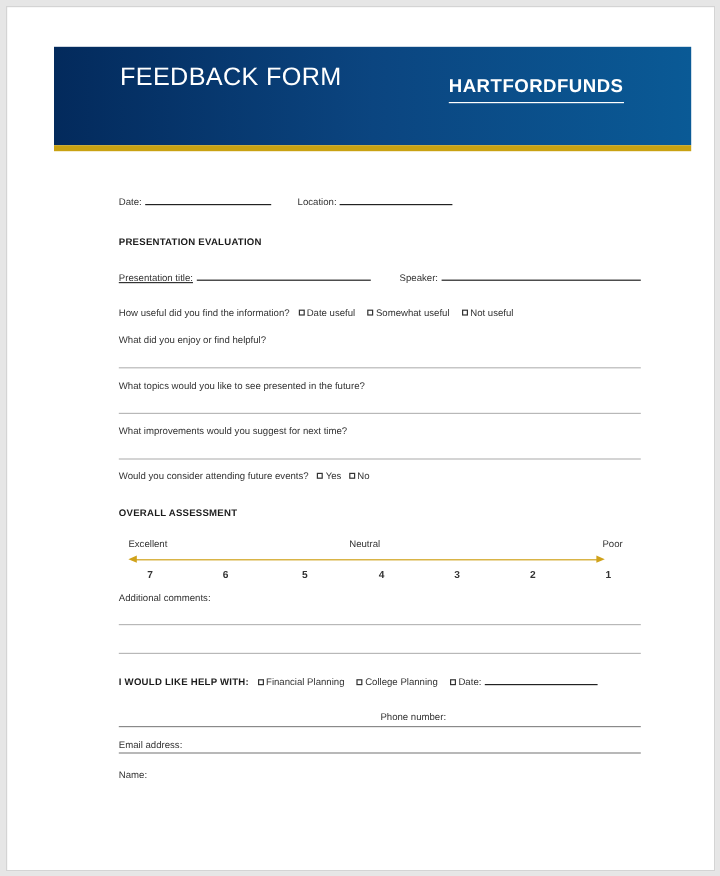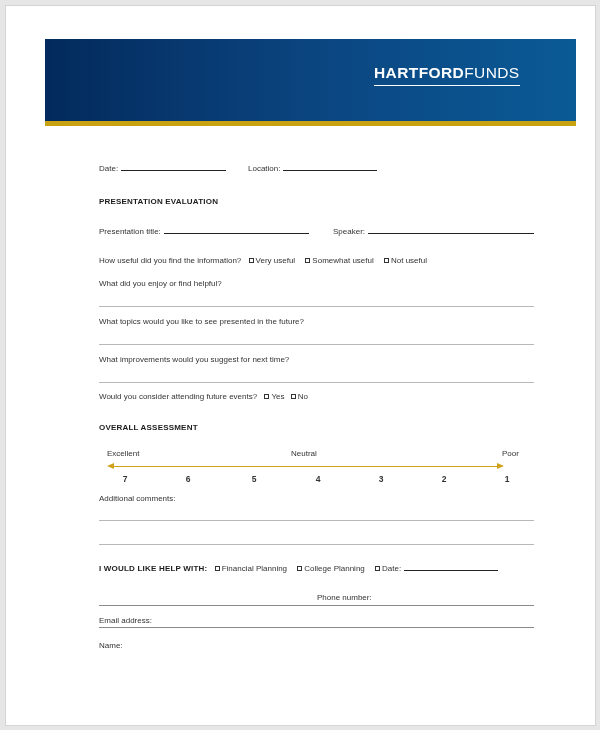--- a/index.html
+++ b/index.html
@@ -24,21 +24,21 @@
       position: absolute; left: 100px; top: 54px; color: #ffffff;
       font-size: 21px; line-height: 22px; letter-spacing: 0.3px;
     }
     .title div { white-space: nowrap; }
     .brand {
       position: absolute; left: 374px; top: 64px; color: #ffffff; font-size: 15.5px;
       letter-spacing: 0.4px; padding-bottom: 3px; border-bottom: 1px solid #ffffff;
       white-space: nowrap;
     }
     .brand b { font-weight: 700; }
-    .brand span.light { font-weight: 400; }
+    .brand span.light { font-weight: 700; }
 
     .t { position: absolute; font-size: 8px; color: #333; white-space: nowrap; }
     .h { position: absolute; font-size: 8px; font-weight: 700; color: #1c1c1c; white-space: nowrap; letter-spacing: 0.2px; }
     .blank { display: inline-block; border-bottom: 1.2px solid #222; vertical-align: baseline; height: 7px; margin-left: 3px; }
     .rule { position: absolute; height: 0; border-top: 1px solid #b8b8b8; }
     .cb { display: inline-block; width: 5px; height: 5px; border: 1px solid #333; margin: 0 2px 0 5px; vertical-align: 0px; box-sizing: border-box; }
     .opt { display: inline; cursor: pointer; }
 
     .scale-line { position: absolute; left: 113px; top: 466px; width: 385px; height: 0; border-top: 1.3px solid #d0a21a; }
     .arrow-l { position: absolute; left: 107px; top: 463px; width: 0; height: 0;
@@ -48,42 +48,43 @@
     .num { position: absolute; top: 474px; font-size: 8.5px; font-weight: 700; color: #333; width: 12px; text-align: center; }
   </style>
 </head>
 <body>
 
 <div class="page"></div>
 
 <div class="banner"></div>
 <div class="goldbar"></div>
 <div class="title">
+  <div>FEEDBACK FORM</div>
 </div>
 <div class="brand"><b>HARTFORD</b><span class="light">FUNDS</span></div>
 
 <div class="t" style="left:99px; top:163px;">
   <span>Date:</span><span class="blank" style="width:105px"></span>
 </div>
 <div class="t" style="left:248px; top:163px;">
   <span>Location:</span><span class="blank" style="width:94px"></span>
 </div>
 
 <div class="h" style="left:99px; top:197px;">PRESENTATION EVALUATION</div>
 
-<div class="t" style="left:99px; top:226px;">
+<div class="t" style="left:99px; top:226px;text-decoration:underline;">
   <span>Presentation title:</span><span class="blank" style="width:145px"></span>
 </div>
 <div class="t" style="left:333px; top:226px;">
   <span>Speaker:</span><span class="blank" style="width:166px"></span>
 </div>
 
 <div class="t" style="left:99px; top:256px;">
   <span>How useful did you find the information?</span>
-  <span class="opt"><span class="cb"></span><span>Very useful</span></span>
+  <span class="opt"><span class="cb"></span><span>Date useful</span></span>
   <span class="opt"><span class="cb" style="margin-left:8px"></span><span>Somewhat useful</span></span>
   <span class="opt"><span class="cb" style="margin-left:8px"></span><span>Not useful</span></span>
 </div>
 
 <div class="t" style="left:99px; top:279px;text-align:right;">What did you enjoy or find helpful?</div>
 <div class="rule" style="left:99px; top:306px; width:435px;"></div>
 
 <div class="t" style="left:99px; top:317px;">What topics would you like to see presented in the future?</div>
 <div class="rule" style="left:99px; top:344px; width:435px;"></div>
 

